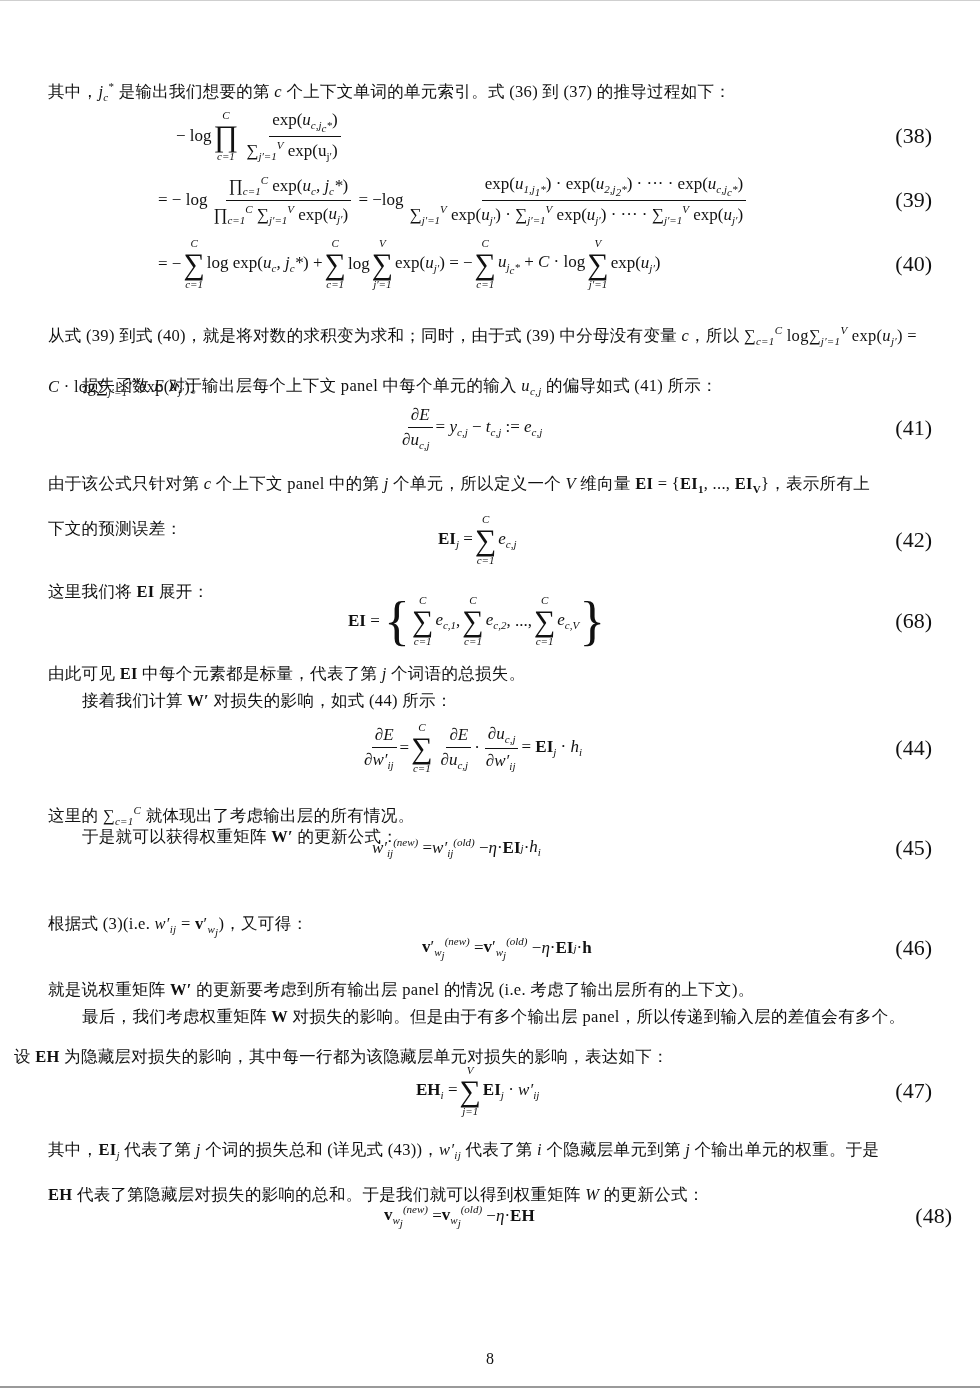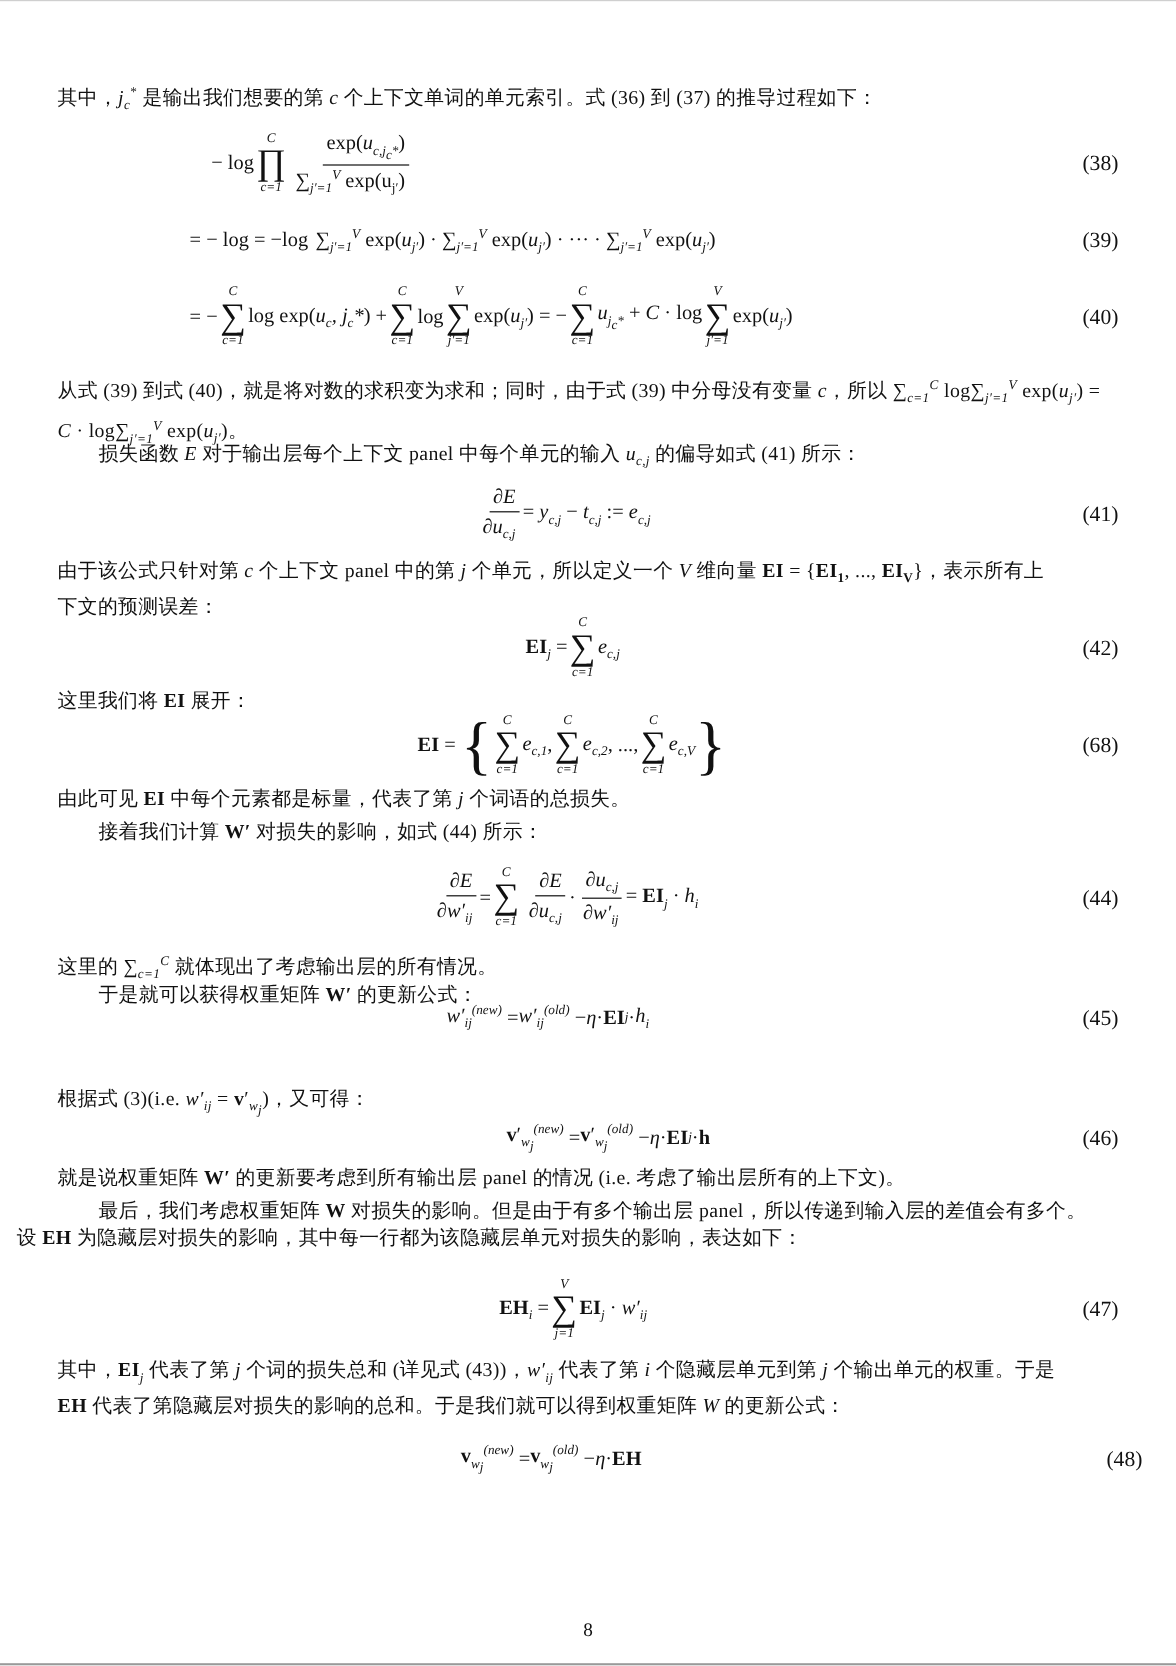--- a/index.html
+++ b/index.html
@@ -7,36 +7,36 @@
     width: 980px; height: 1388px; position: relative; overflow: hidden;
     font-family: "DejaVu Serif", "Liberation Serif", serif;
     color: #111;
     font-size: 16px;
   }
   .topline { position: absolute; left: 0; top: 0; width: 980px; height: 1px; background: #cfcfcf; }
   .bottomline { position: absolute; left: 0; bottom: 0; width: 980px; height: 2px; background: #9a9a9a; }
   .para {
     position: absolute; left: 48px; width: 886px;
     font-family: "Liberation Serif", "DejaVu Serif", serif;
-    font-size: 16.5px; line-height: 23px; color: #111;
+    font-size: 16.5px; line-height: 40px; color: #111;
     letter-spacing: 0.3px;
   }
   .indent { text-indent: 34px; }
   .m { font-family: "Liberation Serif", "DejaVu Serif", serif; font-style: italic; }
   .b { font-weight: bold; font-style: normal; }
   .eq {
     position: absolute; left: 0; width: 980px;
     font-family: "Liberation Serif", "DejaVu Serif", serif;
     font-size: 17px; color: #111;
     display: flex; align-items: center;
   }
   .eq-body { position: absolute; white-space: nowrap; display: flex; align-items: center; }
   .eq-num {
     position: absolute; right: 48px;
-    font-family: "Liberation Serif", "DejaVu Serif", serif; font-size: 18px;
+    font-family: "Liberation Serif", "DejaVu Serif", serif; font-size: 22px;
   }
   .frac { display: inline-flex; flex-direction: column; align-items: flex-end; vertical-align: middle; margin: 0 3px; }
   .frac .num { padding: 0 3px 2px; border-bottom: 1px solid #111; white-space: nowrap; }
   .frac .den { padding: 2px 3px 0; white-space: nowrap; }
   .bigop { display: inline-flex; flex-direction: column; align-items: center; vertical-align: middle; margin: 0 2px; line-height: 1; }
   .bigop .sym { font-size: 30px; line-height: 30px; }
   .bigop .lim { font-size: 11px; font-style: italic; }
   .brace { font-size: 54px; line-height: 54px; font-weight: lighter; }
   sub, sup { font-size: 11px; }
   .page-num {
@@ -65,22 +65,27 @@
       <span class="num">exp(<span class="m">u</span><sub class="m">c,j<sub>c</sub>*</sub>)</span>
       <span class="den">∑<sub class="m">j′=1</sub><sup class="m">V</sup> exp(u<sub>j′</sub>)</span>
     </span>
   </div>
   <span class="eq-num">(38)</span>
 </div>
 
 <div class="eq" style="top:172px;height:56px;text-decoration:underline;">
   <div class="eq-body" style="left:158px;">
     <span>= − log</span>
+    <span class="frac">
+      <span class="num">∏<sub class="m">c=1</sub><sup class="m">C</sup> exp(<span class="m">u<sub>c</sub>, j<sub>c</sub>*</span>)</span>
+      <span class="den">∏<sub class="m">c=1</sub><sup class="m">C</sup> ∑<sub class="m">j′=1</sub><sup class="m">V</sup> exp(<span class="m">u<sub>j′</sub></span>)</span>
+    </span>
     <span>&nbsp;= −log</span>
     <span class="frac">
+      <span class="num">exp(<span class="m">u<sub>1,j<sub>1</sub>*</sub></span>) · exp(<span class="m">u<sub>2,j<sub>2</sub>*</sub></span>) · ··· · exp(<span class="m">u<sub>c,j<sub>c</sub>*</sub></span>)</span>
       <span class="den">∑<sub class="m">j′=1</sub><sup class="m">V</sup> exp(<span class="m">u<sub>j′</sub></span>) · ∑<sub class="m">j′=1</sub><sup class="m">V</sup> exp(<span class="m">u<sub>j′</sub></span>) · ··· · ∑<sub class="m">j′=1</sub><sup class="m">V</sup> exp(<span class="m">u<sub>j′</sub></span>)</span>
     </span>
   </div>
   <span class="eq-num">(39)</span>
 </div>
 
 <div class="eq" style="top:236px;height:56px;">
   <div class="eq-body" style="left:158px;">
     <span>= −</span>
     <span class="bigop">

